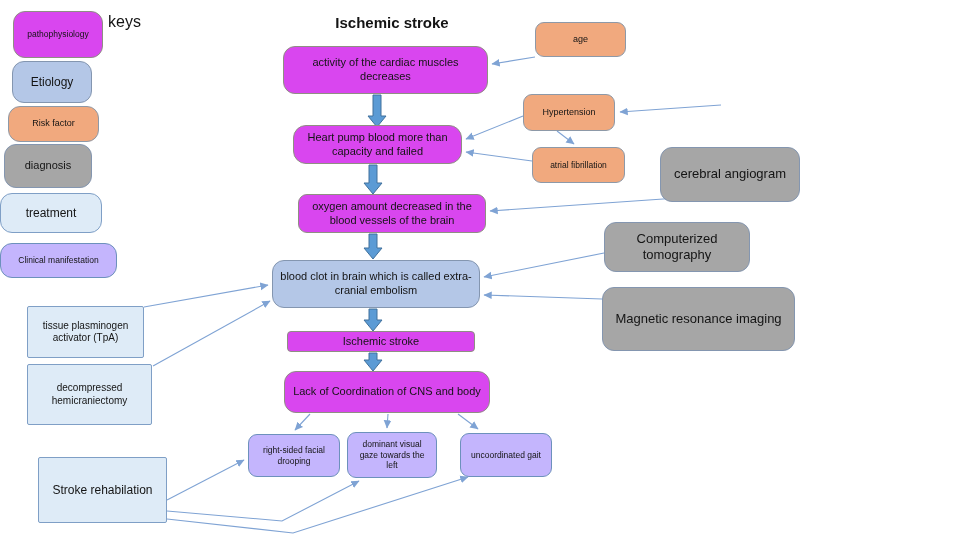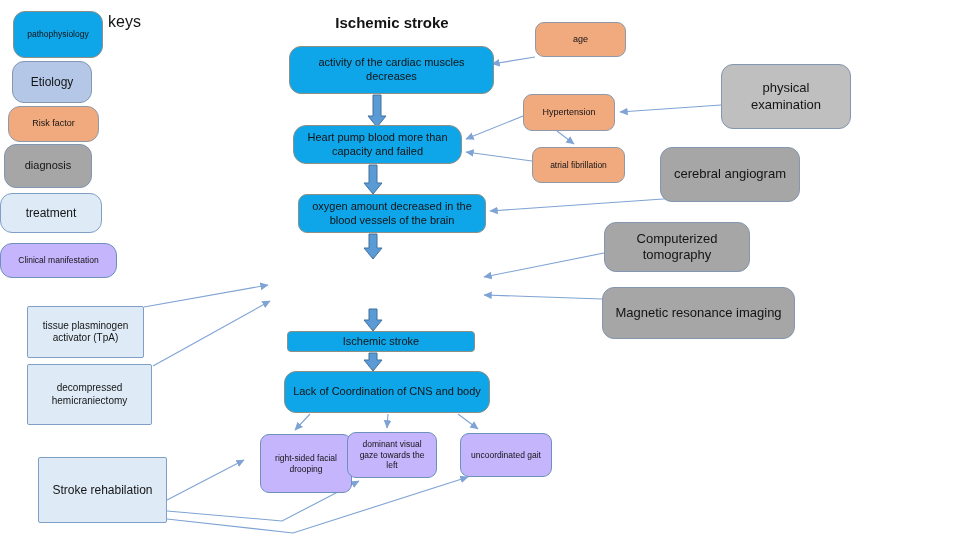--- a/index.html
+++ b/index.html
@@ -7,21 +7,21 @@
     position:relative;width:961px;height:540px;background:#ffffff;overflow:hidden;
     font-family:"Liberation Sans",sans-serif;color:#141414;
   }
   #connectors{position:absolute;left:0;top:0;width:961px;height:540px;z-index:0;}
   .node{
     position:absolute;z-index:1;box-sizing:border-box;
     border:1.4px solid #8a8a8a;
     display:flex;align-items:center;justify-content:center;
     text-align:center;line-height:1.25;padding:2px 6px;
   }
-  .yellow{background:#0ea5e9;border-color:#8f8f83;}
+  .yellow{background:#d946ef;border-color:#8f8f83;}
   .orange{background:#F1A97E;border-color:#8d99a8;}
   .blue{background:#B4C7E7;border-color:#8496B0;}
   .gray{background:#A6A6A6;border-color:#8496B0;}
   .lightgray{background:#BFBFBF;border-color:#8496B0;}
   .lightblue{background:#DEEBF7;border-color:#7f9fc6;}
   .green{background:#c4b5fd;border-color:#6d91bc;}
   .r12{border-radius:12px}.r9{border-radius:9px}.r4{border-radius:4px}.r2{border-radius:2px}
   .fs8{font-size:8.5px}.fs9{font-size:9px}.fs10{font-size:10px}
   .fs11{font-size:11px}.fs12{font-size:12px}.fs13{font-size:13px}
 
@@ -32,34 +32,34 @@
   #l-3{left:8px;top:106px;width:91px;height:36px;}
   #l-4{left:4px;top:144px;width:88px;height:44px;}
   #l-5{left:0px;top:193px;width:102px;height:40px;}
   #l-6{left:0px;top:243px;width:117px;height:35px;}
 
   
   #title{position:absolute;left:307px;top:14px;width:170px;text-align:center;
          font-weight:bold;font-size:15px;z-index:1;}
 
   
-  #n-activity{left:289px;top:46px;width:205px;height:48px;}
+  #n-activity{left:283px;top:46px;width:205px;height:48px;}
   #n-age{left:535px;top:22px;width:91px;height:35px;}
   #n-pe{left:721px;top:64px;width:130px;height:65px;}
   #n-hyp{left:523px;top:94px;width:92px;height:37px;}
   #n-af{left:532px;top:147px;width:93px;height:36px;}
   #n-heart{left:293px;top:125px;width:169px;height:39px;border-radius:13px;}
   #n-oxygen{left:298px;top:194px;width:188px;height:39px;}
   #n-ca{left:660px;top:147px;width:140px;height:55px;}
   #n-clot{left:272px;top:260px;width:208px;height:48px;}
   #n-ct{left:604px;top:222px;width:146px;height:50px;}
-  #n-mri{left:602px;top:287px;width:193px;height:52px;}
+  #n-mri{left:602px;top:287px;width:193px;height:64px;}
   #n-stroke{left:287px;top:331px;width:188px;height:21px;}
   #n-lack{left:284px;top:371px;width:206px;height:42px;}
-  #n-g1{left:260px;top:434px;width:92px;height:59px;}
+  #n-g1{left:248px;top:434px;width:92px;height:43px;}
   #n-g2{left:347px;top:432px;width:90px;height:46px;}
   #n-g3{left:460px;top:433px;width:92px;height:44px;}
   #n-tpa{left:27px;top:306px;width:117px;height:52px;}
   #n-hemi{left:27px;top:364px;width:125px;height:61px;}
   #n-rehab{left:38px;top:457px;width:129px;height:66px;}
 </style>
 </head>
 <body>
 
 <div id="canvas">
@@ -104,26 +104,26 @@
   <div class="node blue r12 fs12" id="l-2">Etiology</div>
   <div class="node orange r12 fs9" id="l-3">Risk factor</div>
   <div class="node gray r12 fs11" id="l-4">diagnosis</div>
   <div class="node lightblue r12 fs12" id="l-5">treatment</div>
   <div class="node green r12 fs8" id="l-6">Clinical manifestation</div>
 
   <div id="title">Ischemic stroke</div>
 
   <div class="node yellow r12 fs11" id="n-activity">activity of the cardiac muscles decreases</div>
   <div class="node orange r9 fs9" id="n-age">age</div>
-  <div class="node lightgray r12 fs13" id="n-pe">physical examination</div>
   <div class="node orange r9 fs8" id="n-af">atrial fibrillation</div>
   <div class="node orange r9 fs9" id="n-hyp">Hypertension</div>
   <div class="node yellow r9 fs11" id="n-heart">Heart pump blood more than capacity and failed</div>
   <div class="node yellow r9 fs11" id="n-oxygen">oxygen amount decreased in the blood vessels of the brain</div>
   <div class="node gray r12 fs13" id="n-ca">cerebral angiogram</div>
+  <div class="node blue r12 fs11" id="n-clot">blood clot in brain which is called extra-cranial embolism</div>
   <div class="node gray r12 fs13" id="n-ct">Computerized tomography</div>
   <div class="node gray r12 fs13" id="n-mri">Magnetic resonance imaging</div>
   <div class="node yellow r4 fs11" id="n-stroke">Ischemic stroke</div>
   <div class="node yellow r12 fs11" id="n-lack">Lack of Coordination of CNS and body</div>
   <div class="node green r9 fs8" id="n-g1">right-sided facial drooping</div>
   <div class="node green r9 fs8" id="n-g2">dominant visual gaze towards the left</div>
   <div class="node green r9 fs8" id="n-g3">uncoordinated gait</div>
   <div class="node lightblue r2 fs10" id="n-tpa">tissue plasminogen activator  (TpA)</div>
   <div class="node lightblue r2 fs10" id="n-hemi">decompressed hemicraniectomy</div>
   <div class="node lightblue r2 fs12" id="n-rehab">Stroke rehabilation</div>

